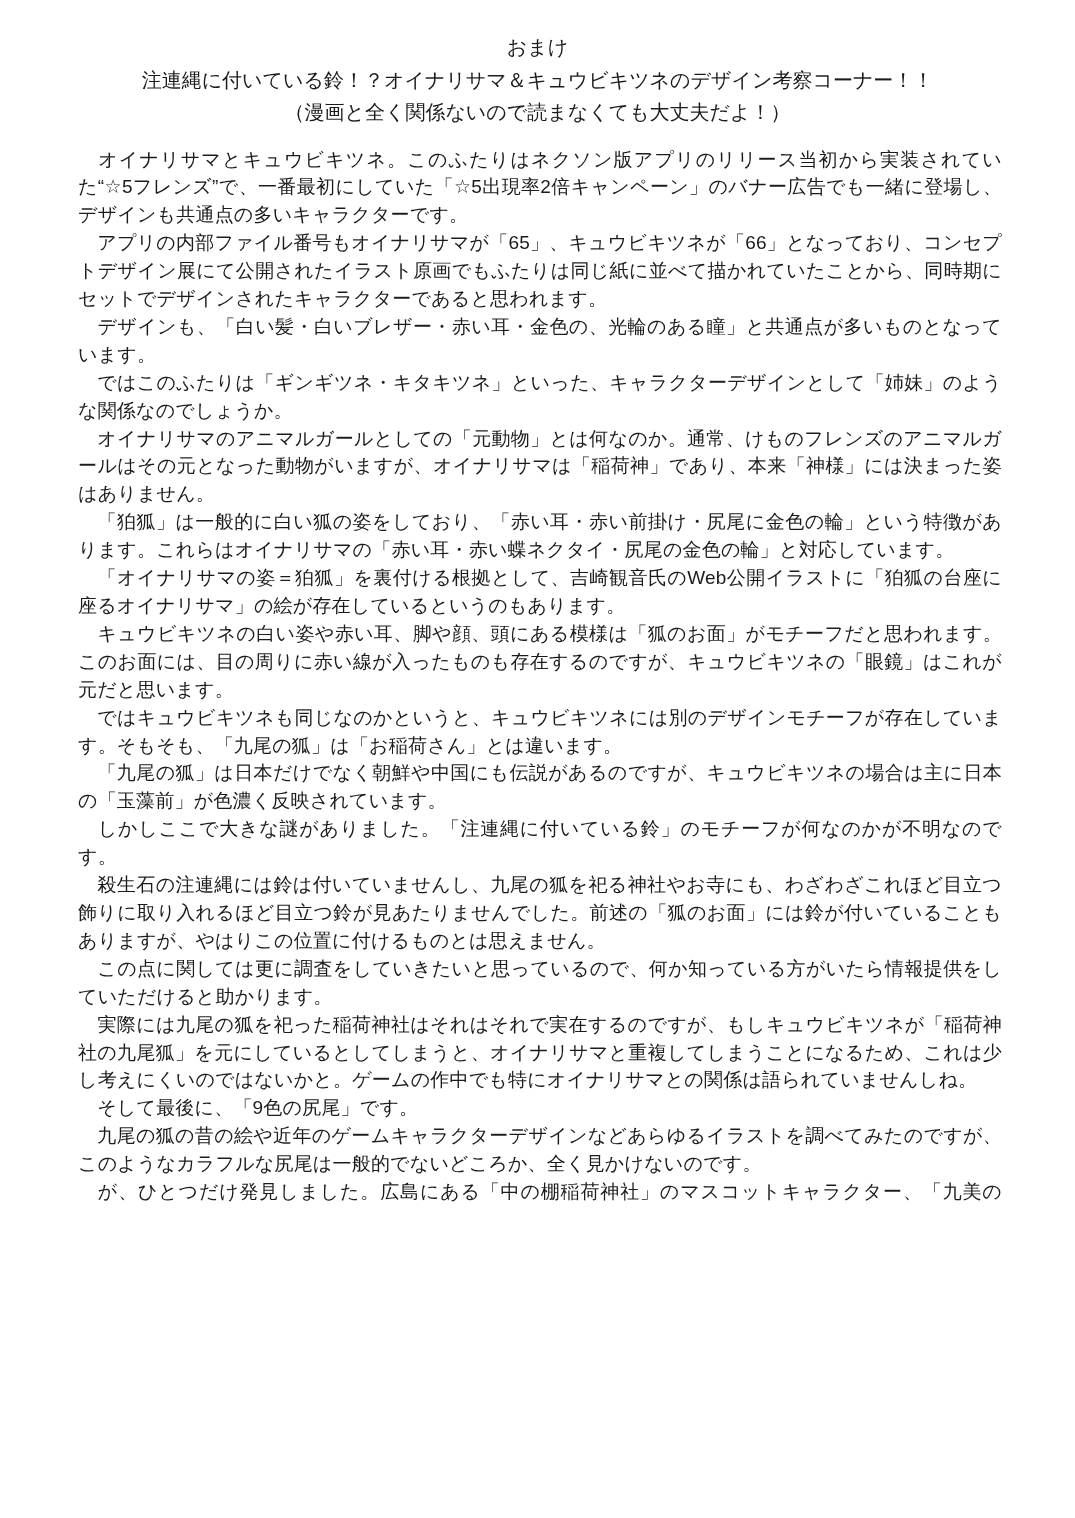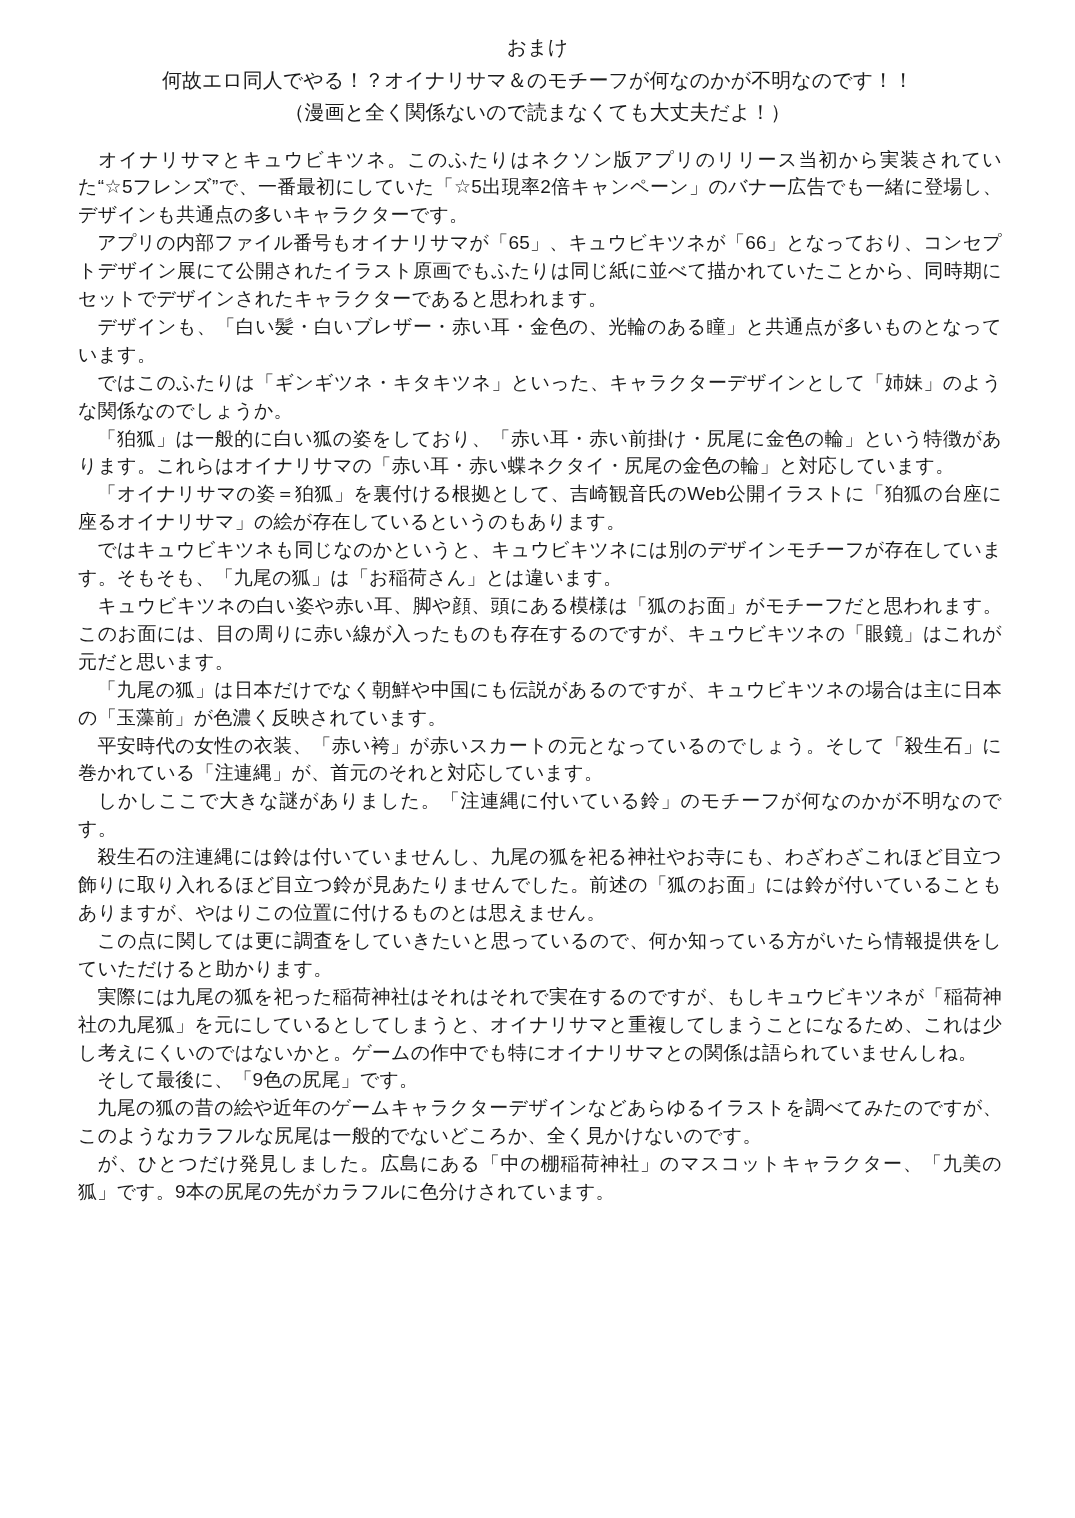--- a/index.html
+++ b/index.html
@@ -39,35 +39,35 @@
     padding: 0;
   }
 </style>
 </head>
 <body>
 
 <div class="page">
 
   <div class="header">
     <span class="line">おまけ</span>
-    <span class="line">何故エロ同人でやる！？オイナリサマ＆のモチーフが何なのかが不明なのです！！</span>
+    <span class="line">注連縄に付いている鈴！？オイナリサマ＆キュウビキツネのデザイン考察コーナー！！</span>
     <span class="line">（漫画と全く関係ないので読まなくても大丈夫だよ！）</span>
   </div>
 
   <div class="body-text">
     <p>　オイナリサマとキュウビキツネ。このふたりはネクソン版アプリのリリース当初から実装されていた“☆5フレンズ”で、一番最初にしていた「☆5出現率2倍キャンペーン」のバナー広告でも一緒に登場し、デザインも共通点の多いキャラクターです。</p>
     <p>　アプリの内部ファイル番号もオイナリサマが「65」、キュウビキツネが「66」となっており、コンセプトデザイン展にて公開されたイラスト原画でもふたりは同じ紙に並べて描かれていたことから、同時期にセットでデザインされたキャラクターであると思われます。</p>
     <p>　デザインも、「白い髪・白いブレザー・赤い耳・金色の、光輪のある瞳」と共通点が多いものとなっています。</p>
     <p>　ではこのふたりは「ギンギツネ・キタキツネ」といった、キャラクターデザインとして「姉妹」のような関係なのでしょうか。</p>
+    <p>　オイナリサマのアニマルガールとしての「元動物」とは何なのか。通常、けものフレンズのアニマルガールはその元となった動物がいますが、オイナリサマは「稲荷神」であり、本来「神様」には決まった姿はありません。</p>
     <p>　「狛狐」は一般的に白い狐の姿をしており、「赤い耳・赤い前掛け・尻尾に金色の輪」という特徴があります。これらはオイナリサマの「赤い耳・赤い蝶ネクタイ・尻尾の金色の輪」と対応しています。</p>
     <p>　「オイナリサマの姿＝狛狐」を裏付ける根拠として、吉崎観音氏のWeb公開イラストに「狛狐の台座に座るオイナリサマ」の絵が存在しているというのもあります。</p>
+    <p>　キュウビキツネの白い姿や赤い耳、脚や顔、頭にある模様は「狐のお面」がモチーフだと思われます。このお面には、目の周りに赤い線が入ったものも存在するのですが、キュウビキツネの「眼鏡」はこれが元だと思います。</p>
     <p>　ではキュウビキツネも同じなのかというと、キュウビキツネには別のデザインモチーフが存在しています。そもそも、「九尾の狐」は「お稲荷さん」とは違います。</p>
-    <p>　キュウビキツネの白い姿や赤い耳、脚や顔、頭にある模様は「狐のお面」がモチーフだと思われます。このお面には、目の周りに赤い線が入ったものも存在するのですが、キュウビキツネの「眼鏡」はこれが元だと思います。</p>
     <p>　「九尾の狐」は日本だけでなく朝鮮や中国にも伝説があるのですが、キュウビキツネの場合は主に日本の「玉藻前」が色濃く反映されています。</p>
-    <p>　平安時代の女性の衣装、「赤い袴」が赤いスカートの元となっているのでしょう。そして「殺生石」に巻かれている「注連縄」が、首元のそれと対応しています。</p>
     <p>　しかしここで大きな謎がありました。「注連縄に付いている鈴」のモチーフが何なのかが不明なのです。</p>
     <p>　殺生石の注連縄には鈴は付いていませんし、九尾の狐を祀る神社やお寺にも、わざわざこれほど目立つ飾りに取り入れるほど目立つ鈴が見あたりませんでした。前述の「狐のお面」には鈴が付いていることもありますが、やはりこの位置に付けるものとは思えません。</p>
     <p>　この点に関しては更に調査をしていきたいと思っているので、何か知っている方がいたら情報提供をしていただけると助かります。</p>
     <p>　実際には九尾の狐を祀った稲荷神社はそれはそれで実在するのですが、もしキュウビキツネが「稲荷神社の九尾狐」を元にしているとしてしまうと、オイナリサマと重複してしまうことになるため、これは少し考えにくいのではないかと。ゲームの作中でも特にオイナリサマとの関係は語られていませんしね。</p>
     <p>　そして最後に、「9色の尻尾」です。</p>
     <p>　九尾の狐の昔の絵や近年のゲームキャラクターデザインなどあらゆるイラストを調べてみたのですが、このようなカラフルな尻尾は一般的でないどころか、全く見かけないのです。</p>
     <p>　が、ひとつだけ発見しました。広島にある「中の棚稲荷神社」のマスコットキャラクター、「九美の狐」です。9本の尻尾の先がカラフルに色分けされています。</p>
 
   </div>
 

